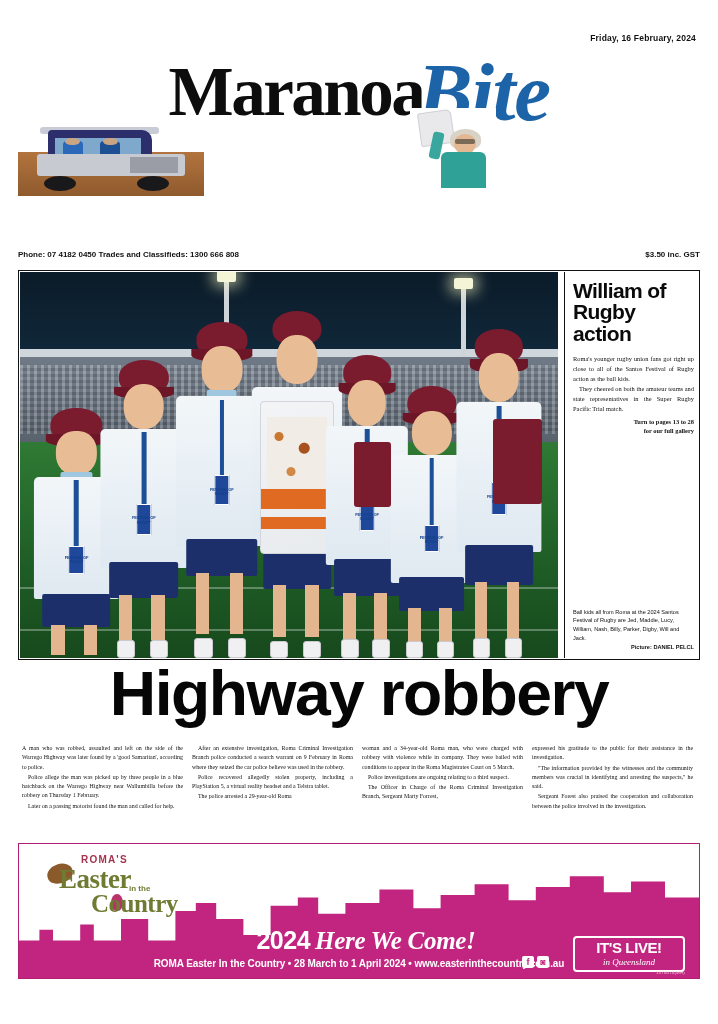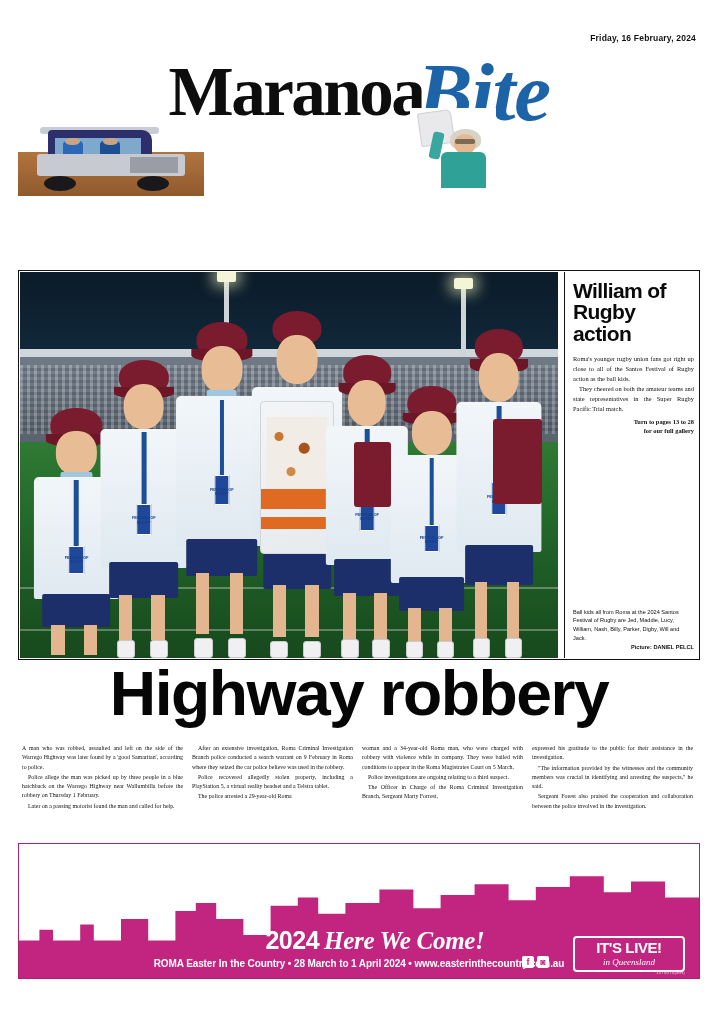--- a/index.html
+++ b/index.html
@@ -268,21 +268,21 @@
       font-weight:700; font-size:10px; color:#a4344e; letter-spacing:1.2px; }
   .ad-easter { position:absolute; left:14px; top:10px; font-family:"Liberation Serif", serif;
       font-weight:700; font-size:27px; color:#6f7a33; letter-spacing:-.5px; }
   .ad-country { position:absolute; left:46px; top:36px; font-family:"Liberation Serif", serif;
       font-weight:700; font-size:25px; color:#6f7a33; letter-spacing:-.5px; }
   .ad-inthe { position:absolute; left:84px; top:30px; font-family:"Liberation Sans", sans-serif;
       font-weight:700; font-size:8px; color:#6f7a33; }
   .ad-egg2 { position:absolute; left:66px; top:40px; width:12px; height:17px;
       background:#b8336b; border-radius:50% 50% 45% 45%; }
 
-  .ad-main { position:absolute; left:16px; top:82px; width:100%; text-align:center;
+  .ad-main { position:absolute; left:7px; top:82px; width:100%; text-align:center;
       white-space:nowrap; }
   .ad-2024 { font-family:"Liberation Sans", sans-serif; font-weight:700;
       font-size:25px; color:#ffffff; letter-spacing:-.5px; }
   .ad-hwc { font-family:"Liberation Serif", serif; font-weight:700; font-style:italic;
       font-size:25px; color:#ffffff; letter-spacing:-.3px; margin-left:5px; }
   .ad-detail { position:absolute; left:0; top:114px; width:100%;
       text-align:center; font-family:"Liberation Sans", sans-serif;
       font-weight:700; font-size:10px; color:#ffffff; letter-spacing:-.1px; }
   .ad-social { position:absolute; right:150px; top:112px; display:flex; gap:3px; }
   .ad-social span { display:inline-block; width:12px; height:12px; background:#fff;
@@ -335,20 +335,24 @@
         <div class="glass"></div>
       <div class="torso"></div>
     </div>
   </div>
 
   <div class="teasers">
 
 
   </div>
 
+  <div class="infobar">
+    <div class="left">Phone: 07 4182 0450    Trades and Classifieds: 1300 666 808</div>
+    <div class="right">$3.50 inc. GST</div>
+  </div>
 
   <div class="rugby-wrap">
 
     <div class="rugby-photo">
       <div class="night"></div>
       <div class="roofline"></div>
       <div class="stand"></div>
       <div class="crowd"></div>
       <div class="lightpole" style="left:38%; top:2%; height:20%;">
           <div class="lamp"></div>
@@ -509,20 +513,28 @@
       <p>expressed his gratitude to the public for their assistance in the investigation.</p>
       <p class="ind">"The information provided by the witnesses and the community members was crucial in identifying and arresting the suspects," he said.</p>
       <p class="ind">Sergeant Forest also praised the cooperation and collaboration between the police involved in the investigation.</p>
     </div>
   </div>
 
   <div class="ad">
     <div class="ad-sky"></div>
     <div class="ad-skyline"></div>
 
+    <div class="ad-logo">
+      <div class="eggline"></div>
+      <div class="ad-romas">ROMA'S</div>
+      <div class="ad-easter">Easter</div>
+      <div class="ad-inthe">in the</div>
+      <div class="ad-egg2"></div>
+      <div class="ad-country">Country</div>
+    </div>
 
     <div class="ad-main">
       <span class="ad-2024">2024</span><span class="ad-hwc">Here We Come!</span>
     </div>
 
     <div class="ad-detail">ROMA Easter In the Country • 28 March to 1 April 2024 • www.easterinthecountry.com.au</div>
 
     <div class="ad-social">
       <span>f</span>
       <span>◙</span>

